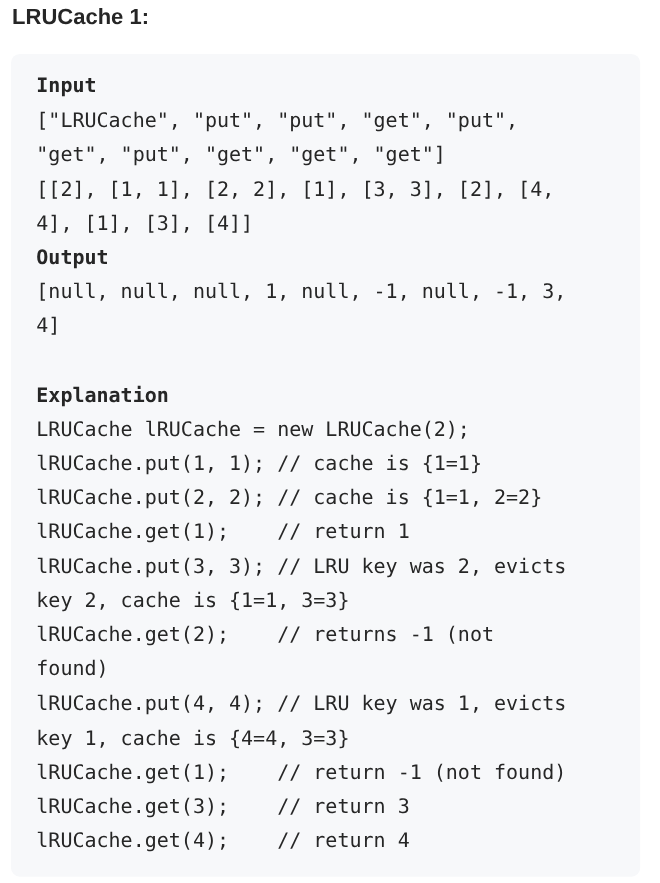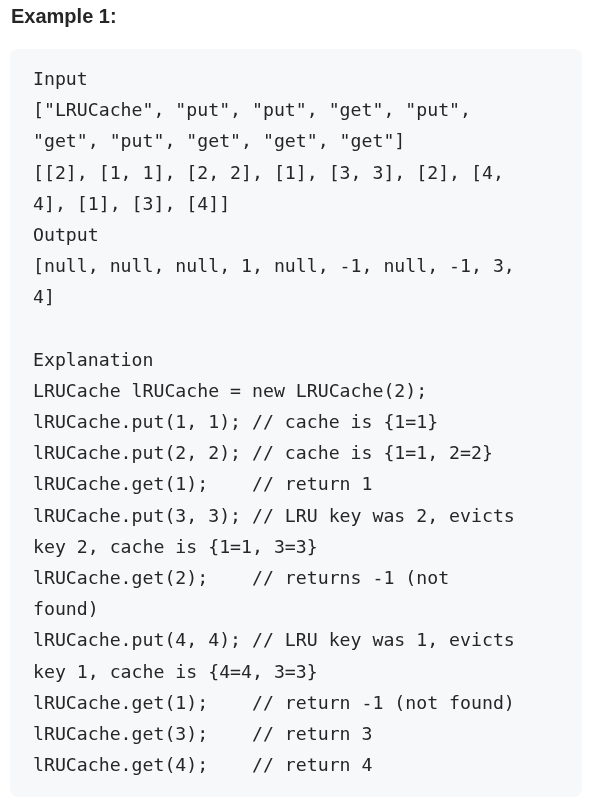--- a/index.html
+++ b/index.html
@@ -15,22 +15,22 @@
       width: 572px; height: 748px;
       background: #f7f8fa; border-radius: 8px;
     }
     pre.code {
       margin: 0; position: absolute; left: 33px; top: 63px;
       font-family: "DejaVu Sans Mono", "Liberation Mono", monospace;
       font-size: 18.2px; line-height: 31.2px; color: #262626;
       white-space: pre;
     }
     .line { display: block; height: 31.2px; }
-    .lbl { font-weight: 400; }
+    .lbl { font-weight: 700; }
   </style>
 </head>
 <body>
 
-<div class="heading">Example 1:</div>
+<div class="heading">LRUCache 1:</div>
 
 <div class="box"></div>
 
 <pre class="code"><span class="line lbl">Input</span><span class="line">["LRUCache", "put", "put", "get", "put",</span><span class="line">"get", "put", "get", "get", "get"]</span><span class="line">[[2], [1, 1], [2, 2], [1], [3, 3], [2], [4,</span><span class="line">4], [1], [3], [4]]</span><span class="line lbl">Output</span><span class="line">[null, null, null, 1, null, -1, null, -1, 3,</span><span class="line">4]</span><span class="line"></span><span class="line lbl">Explanation</span><span class="line">LRUCache lRUCache = new LRUCache(2);</span><span class="line">lRUCache.put(1, 1); // cache is {1=1}</span><span class="line">lRUCache.put(2, 2); // cache is {1=1, 2=2}</span><span class="line">lRUCache.get(1);    // return 1</span><span class="line">lRUCache.put(3, 3); // LRU key was 2, evicts</span><span class="line">key 2, cache is {1=1, 3=3}</span><span class="line">lRUCache.get(2);    // returns -1 (not</span><span class="line">found)</span><span class="line">lRUCache.put(4, 4); // LRU key was 1, evicts</span><span class="line">key 1, cache is {4=4, 3=3}</span><span class="line">lRUCache.get(1);    // return -1 (not found)</span><span class="line">lRUCache.get(3);    // return 3</span><span class="line">lRUCache.get(4);    // return 4</span></pre>
 
 </body></html>

